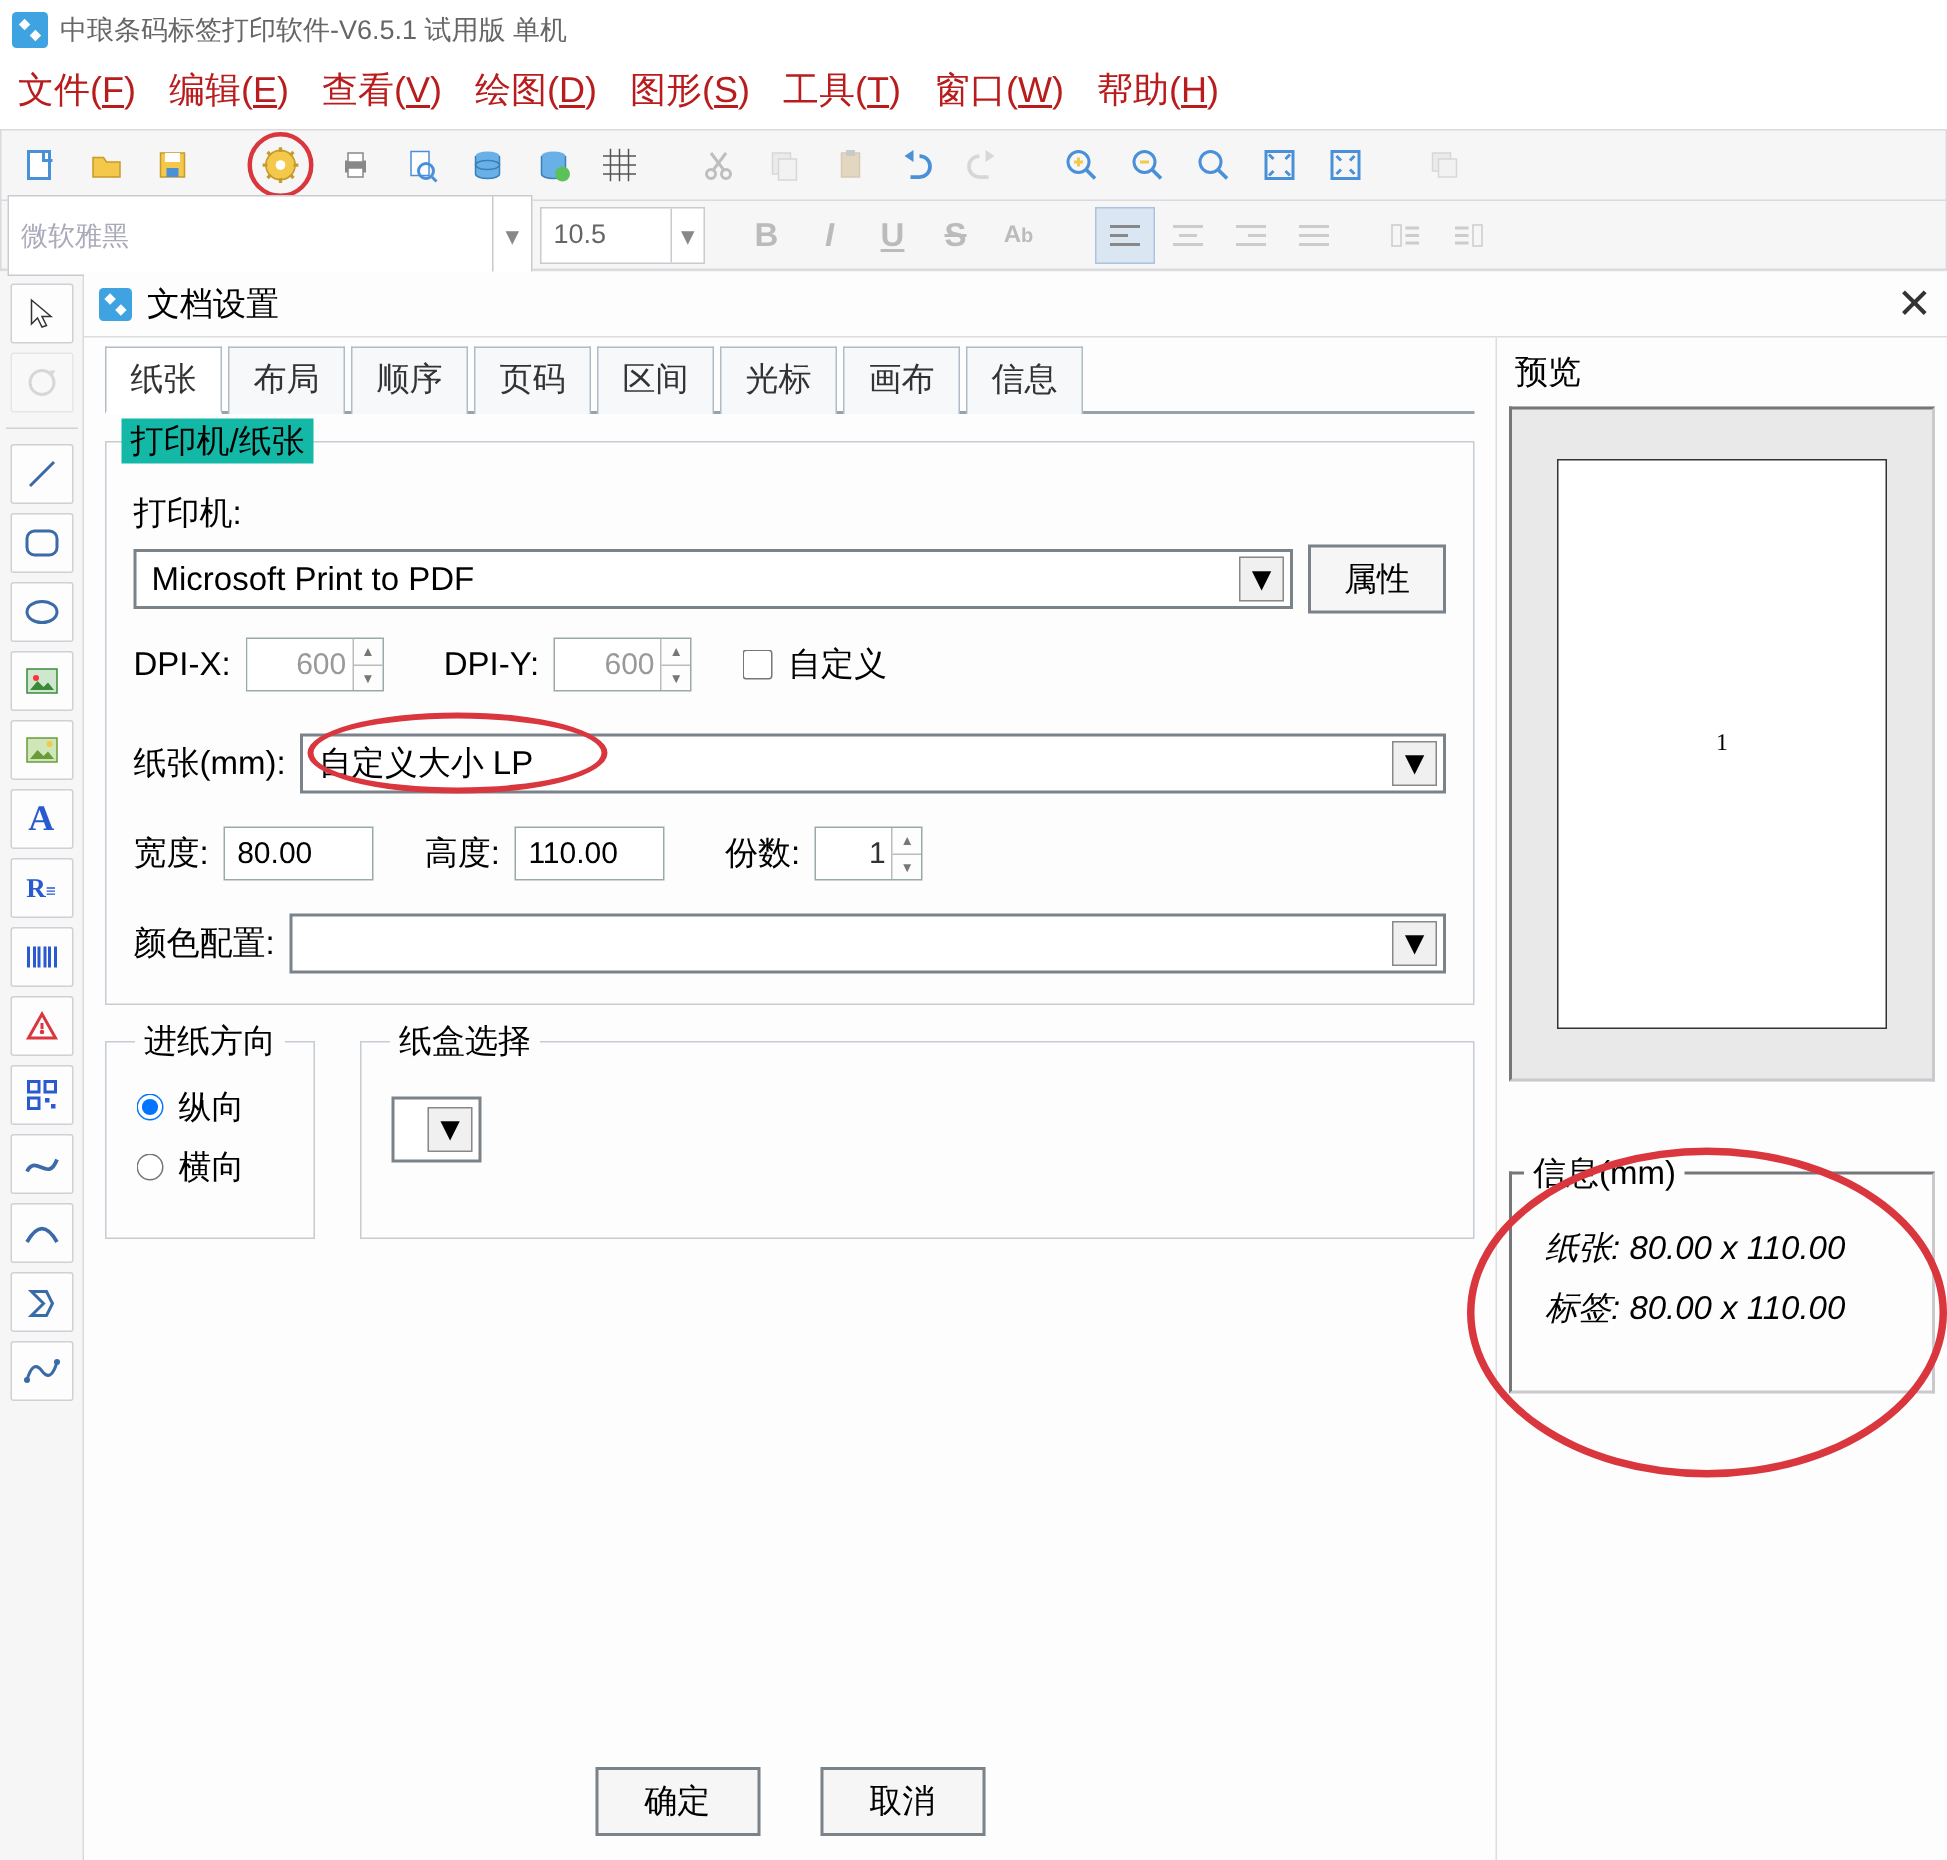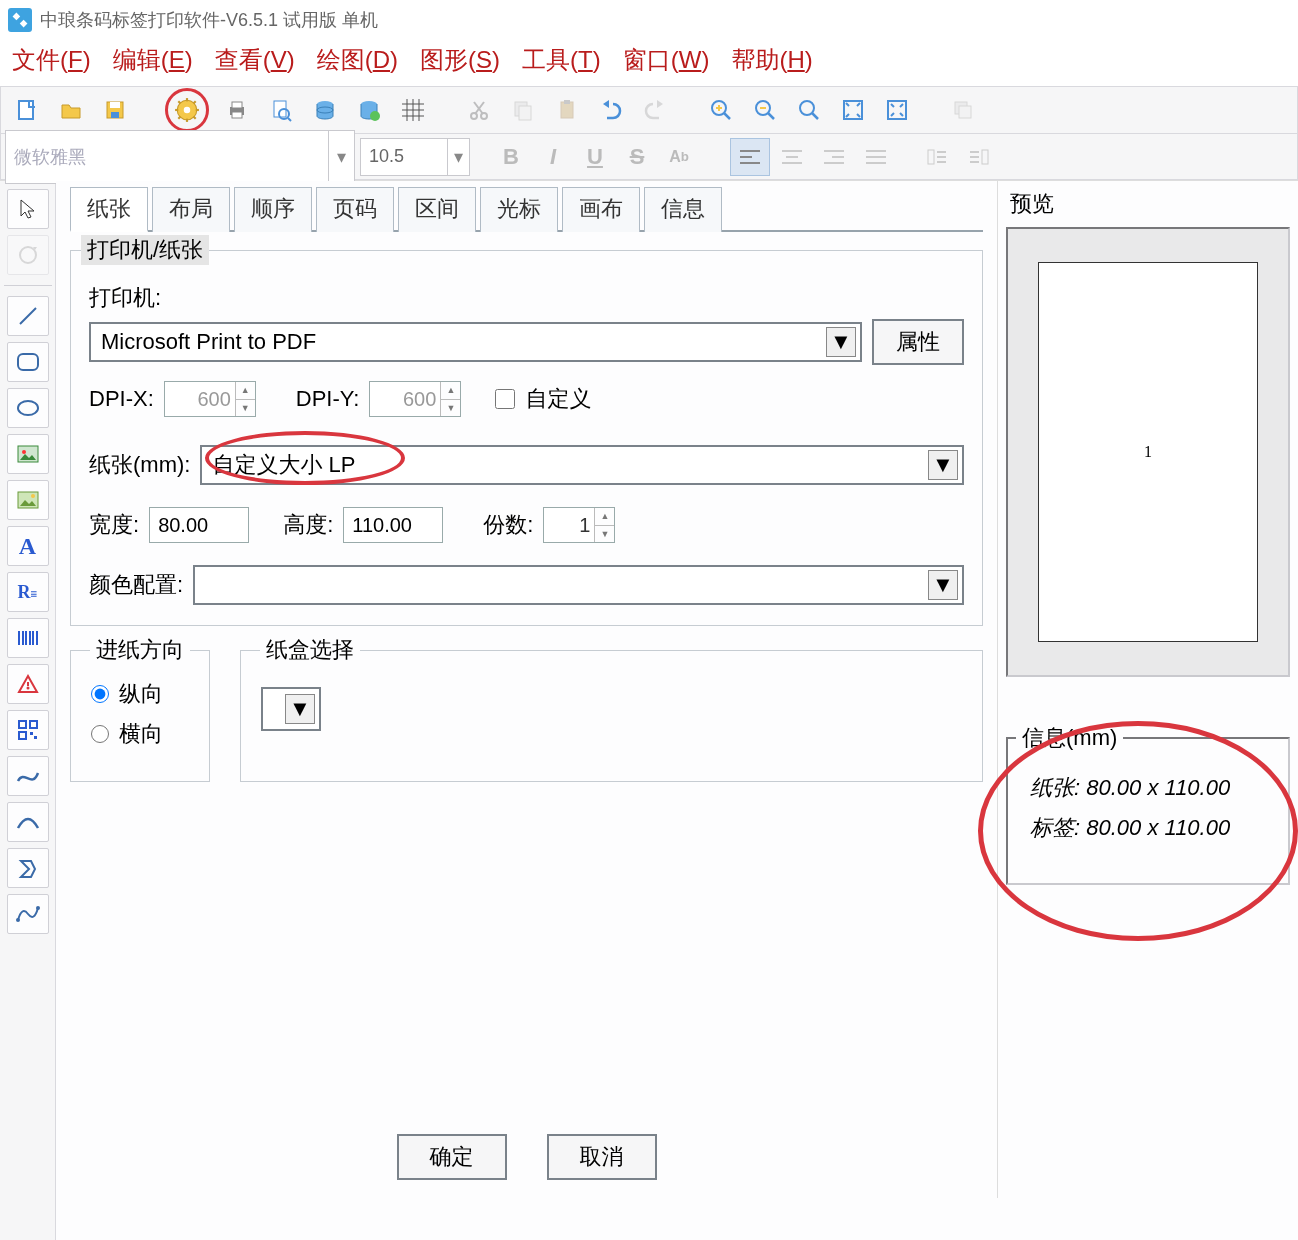--- a/index.html
+++ b/index.html
@@ -186,21 +186,21 @@
     
     .group {
       border: 1px solid #c6ccd2;
       margin-top: 18px;
       padding: 16px 18px 20px 18px;
       position: relative;
     }
     .group > .glabel {
       position: absolute;
       top: -16px; left: 10px;
-      background: #e5e5e5;
+      background: #14b8a6;
       padding: 0 6px;
       font-size: 22px;
     }
     .row { display: flex; align-items: center; gap: 10px; margin-top: 16px; font-size: 22px; }
     .row:first-of-type { margin-top: 4px; }
     .lbl { font-size: 22px; }
     
     .combo {
       flex: 1;
       height: 40px;
@@ -647,20 +647,32 @@
     <div class="lt">
         <svg width="24" height="20">
           <path d="M2 16 Q 6 2 12 10 T 22 4" fill="none" stroke="#3a6aa8" stroke-width="2"></path>
           <circle cx="2" cy="16" r="2" fill="#3a6aa8"></circle>
           <circle cx="22" cy="4" r="2" fill="#3a6aa8"></circle>
         </svg>
       </div>
   </div>
 
   <div class="dialog">
+    <div class="dlg-titlebar">
+      <div class="left">
+        <span class="app-icon" style="width:22px;height:22px;">
+          <svg viewBox="0 0 20 20">
+              <rect x="3" y="3" width="6" height="6" fill="#fff" transform="rotate(45 6 6)"></rect>
+              <rect x="11" y="11" width="6" height="6" fill="#fff" transform="rotate(45 14 14)"></rect>
+            </svg>
+        </span>
+        <span>文档设置</span>
+      </div>
+      <span class="close">✕</span>
+    </div>
 
     <div class="dlg-body">
       <div class="left-pane">
 
         <div class="tabs">
           <div class="tab active">纸张</div>
           <div class="tab">布局</div>
           <div class="tab">顺序</div>
           <div class="tab">页码</div>
           <div class="tab">区间</div>

